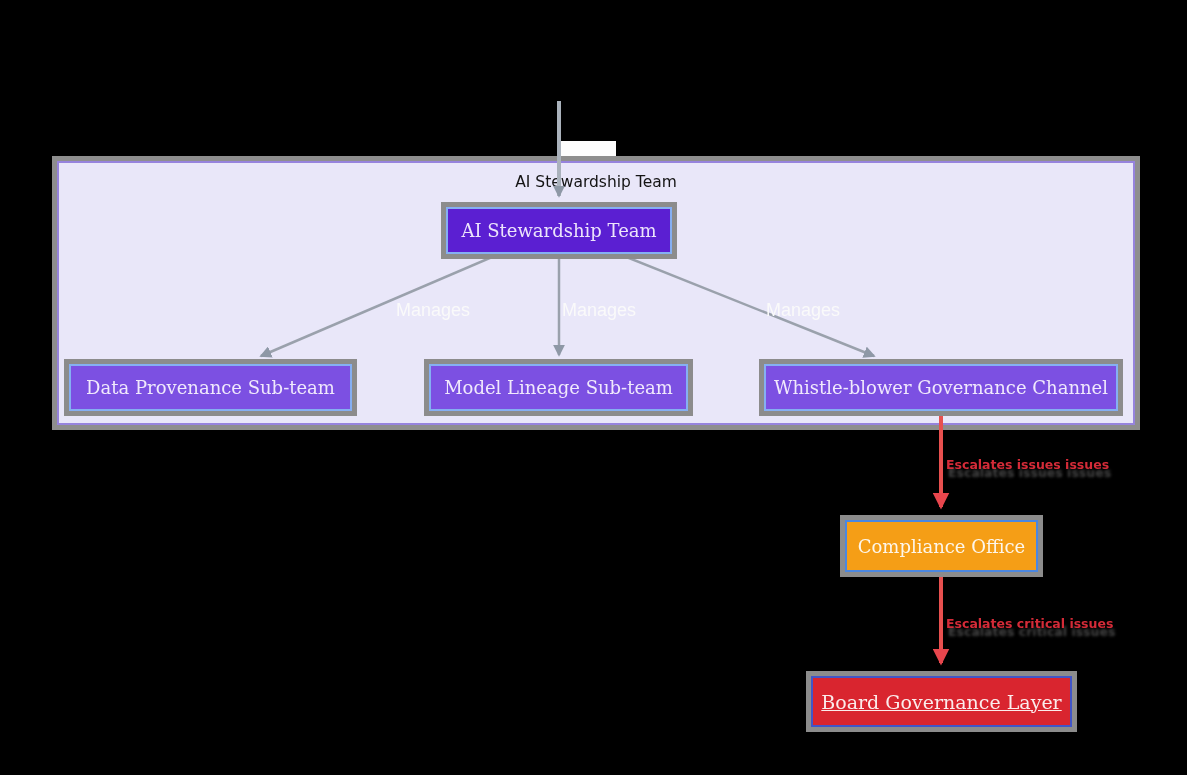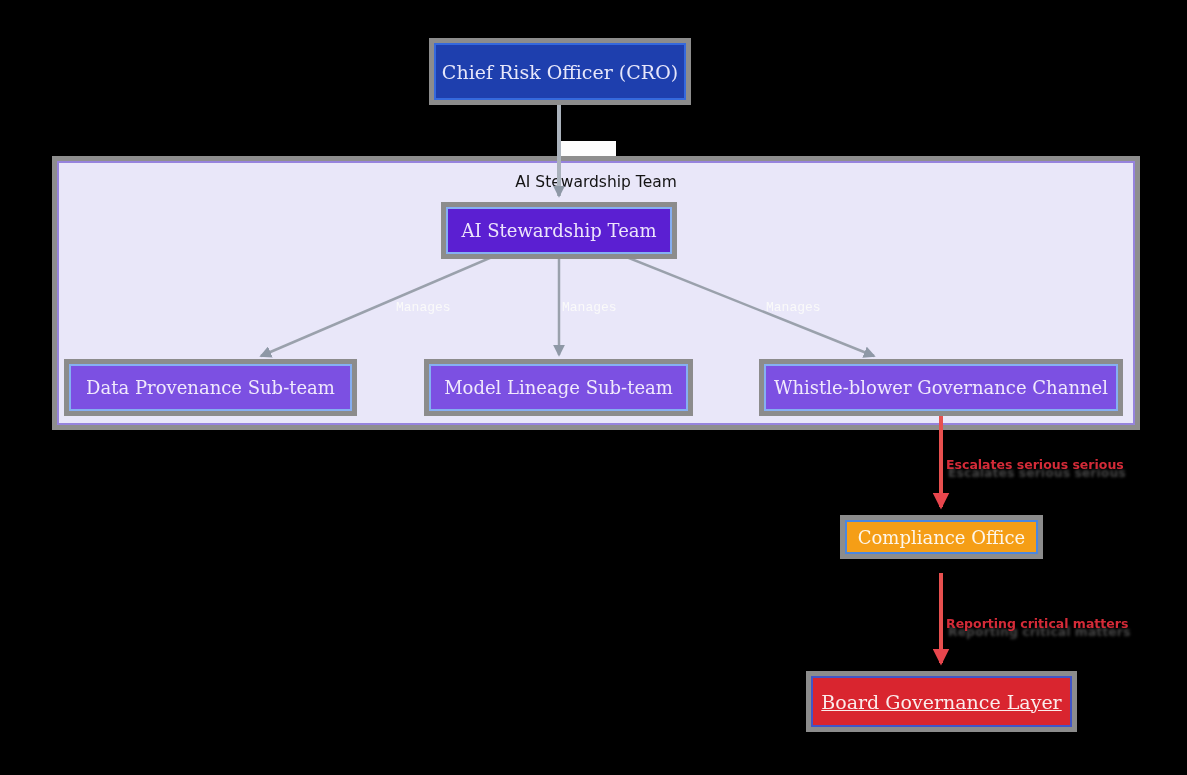--- a/index.html
+++ b/index.html
@@ -20,21 +20,21 @@
   .node-cro   { left:434px; top:43px;  width:252px; height:57px;
                 background:#1e3fae; border-color:#3569dd; color:#e6e6fa; font-size:19px; }
   .node-ai    { left:446px; top:207px; width:226px; height:47px;
                 background:#5b1fd2; border-color:#85aff2; color:#ece4fb; font-size:18px; }
   .node-dp    { left:69px;  top:364px; width:283px; height:47px;
                 background:#7c50e2; border-color:#85aff2; color:#f0e9fc; font-size:18px; }
   .node-ml    { left:429px; top:364px; width:259px; height:47px;
                 background:#7c50e2; border-color:#85aff2; color:#f0e9fc; font-size:18px; }
   .node-wb    { left:764px; top:364px; width:354px; height:47px;
                 background:#7c50e2; border-color:#85aff2; color:#f0e9fc; font-size:18px; }
-  .node-co    { left:845px; top:520px; width:193px; height:34px;
+  .node-co    { left:845px; top:520px; width:193px; height:52px;
                 background:#f59e16; border-color:#4b87e0; color:#fdf6ea; font-size:18px; }
   .node-board { left:811px; top:676px; width:261px; height:51px;
                 background:#d9252f; border-color:#4156c9; color:#fbecec; font-size:19px;text-decoration:underline; }
 
   
   .subgraph {
     position:absolute; left:57px; top:161px; width:1078px; height:264px;
     box-sizing:border-box; background:#e9e7f9; border:2px solid #9683dd;
     box-shadow:0 0 0 5px #8e8e8e; z-index:2;
   }
@@ -42,22 +42,22 @@
     position:absolute; top:10px; left:0; width:100%;
     text-align:center; color:#141414; font-size:15.5px;
     font-family:"DejaVu Sans", sans-serif; z-index:3;
   }
 
   
   #edge-layer { position:absolute; left:0; top:0; width:1187px; height:775px; z-index:3; pointer-events:none; }
 
   
   .manages-label {
-    position:absolute; color:#fafafa; font-size:13px; z-index:5;
-    font-family:Liberation Mono, monospace;
+    position:absolute; color:#fafafa; font-size:18px; z-index:5;
+    font-family:Liberation Sans, sans-serif;
   }
   .manages-1 { left:396px; top:300px; }
   .manages-2 { left:562px; top:300px; }
   .manages-3 { left:766px; top:300px; }
 
   .escalation-label {
     position:absolute; color:#d42b38; font-size:12.5px; font-weight:bold; z-index:5;
     font-family:"DejaVu Sans", sans-serif;
     text-shadow:2px 8px 3px rgba(75,75,75,0.95);
     white-space:nowrap;
@@ -92,34 +92,33 @@
       </marker>
     </defs>
     <line x1="559" y1="101" x2="559" y2="196" stroke="#aab2bc" stroke-width="4" marker-end="url(#mgray)"></line>
     <line x1="499" y1="254" x2="261" y2="356" stroke="#9aa1ac" stroke-width="2.5" marker-end="url(#mgray)"></line>
     <line x1="559" y1="254" x2="559" y2="355" stroke="#9aa1ac" stroke-width="2.5" marker-end="url(#mgray)"></line>
     <line x1="619" y1="254" x2="874" y2="356" stroke="#9aa1ac" stroke-width="2.5" marker-end="url(#mgray)"></line>
     <line x1="941" y1="412" x2="941" y2="507" stroke="#e8504f" stroke-width="4" marker-end="url(#mred)"></line>
     <line x1="941" y1="573" x2="941" y2="663" stroke="#e8504f" stroke-width="4" marker-end="url(#mred)"></line>
   </svg>
 
-  <div class="node node-cro">Chief Risk Officer (CRO)</div>
 
   <div class="node node-ai">AI Stewardship Team</div>
 
   <div class="node node-dp">Data Provenance Sub-team</div>
 
   <div class="node node-ml">Model Lineage Sub-team</div>
 
   <div class="node node-wb">Whistle-blower Governance Channel</div>
 
   <div class="node node-co">Compliance Office</div>
 
   <div class="node node-board">Board Governance Layer</div>
 
   <div class="manages-label manages-1">Manages</div>
   <div class="manages-label manages-2">Manages</div>
   <div class="manages-label manages-3">Manages</div>
 
-  <div class="escalation-label escalation-1">Escalates serious serious</div>
-  <div class="escalation-label escalation-2">Reporting critical matters</div>
+  <div class="escalation-label escalation-1">Escalates issues issues</div>
+  <div class="escalation-label escalation-2">Escalates critical issues</div>
 
 </div>
 
 </body></html>

